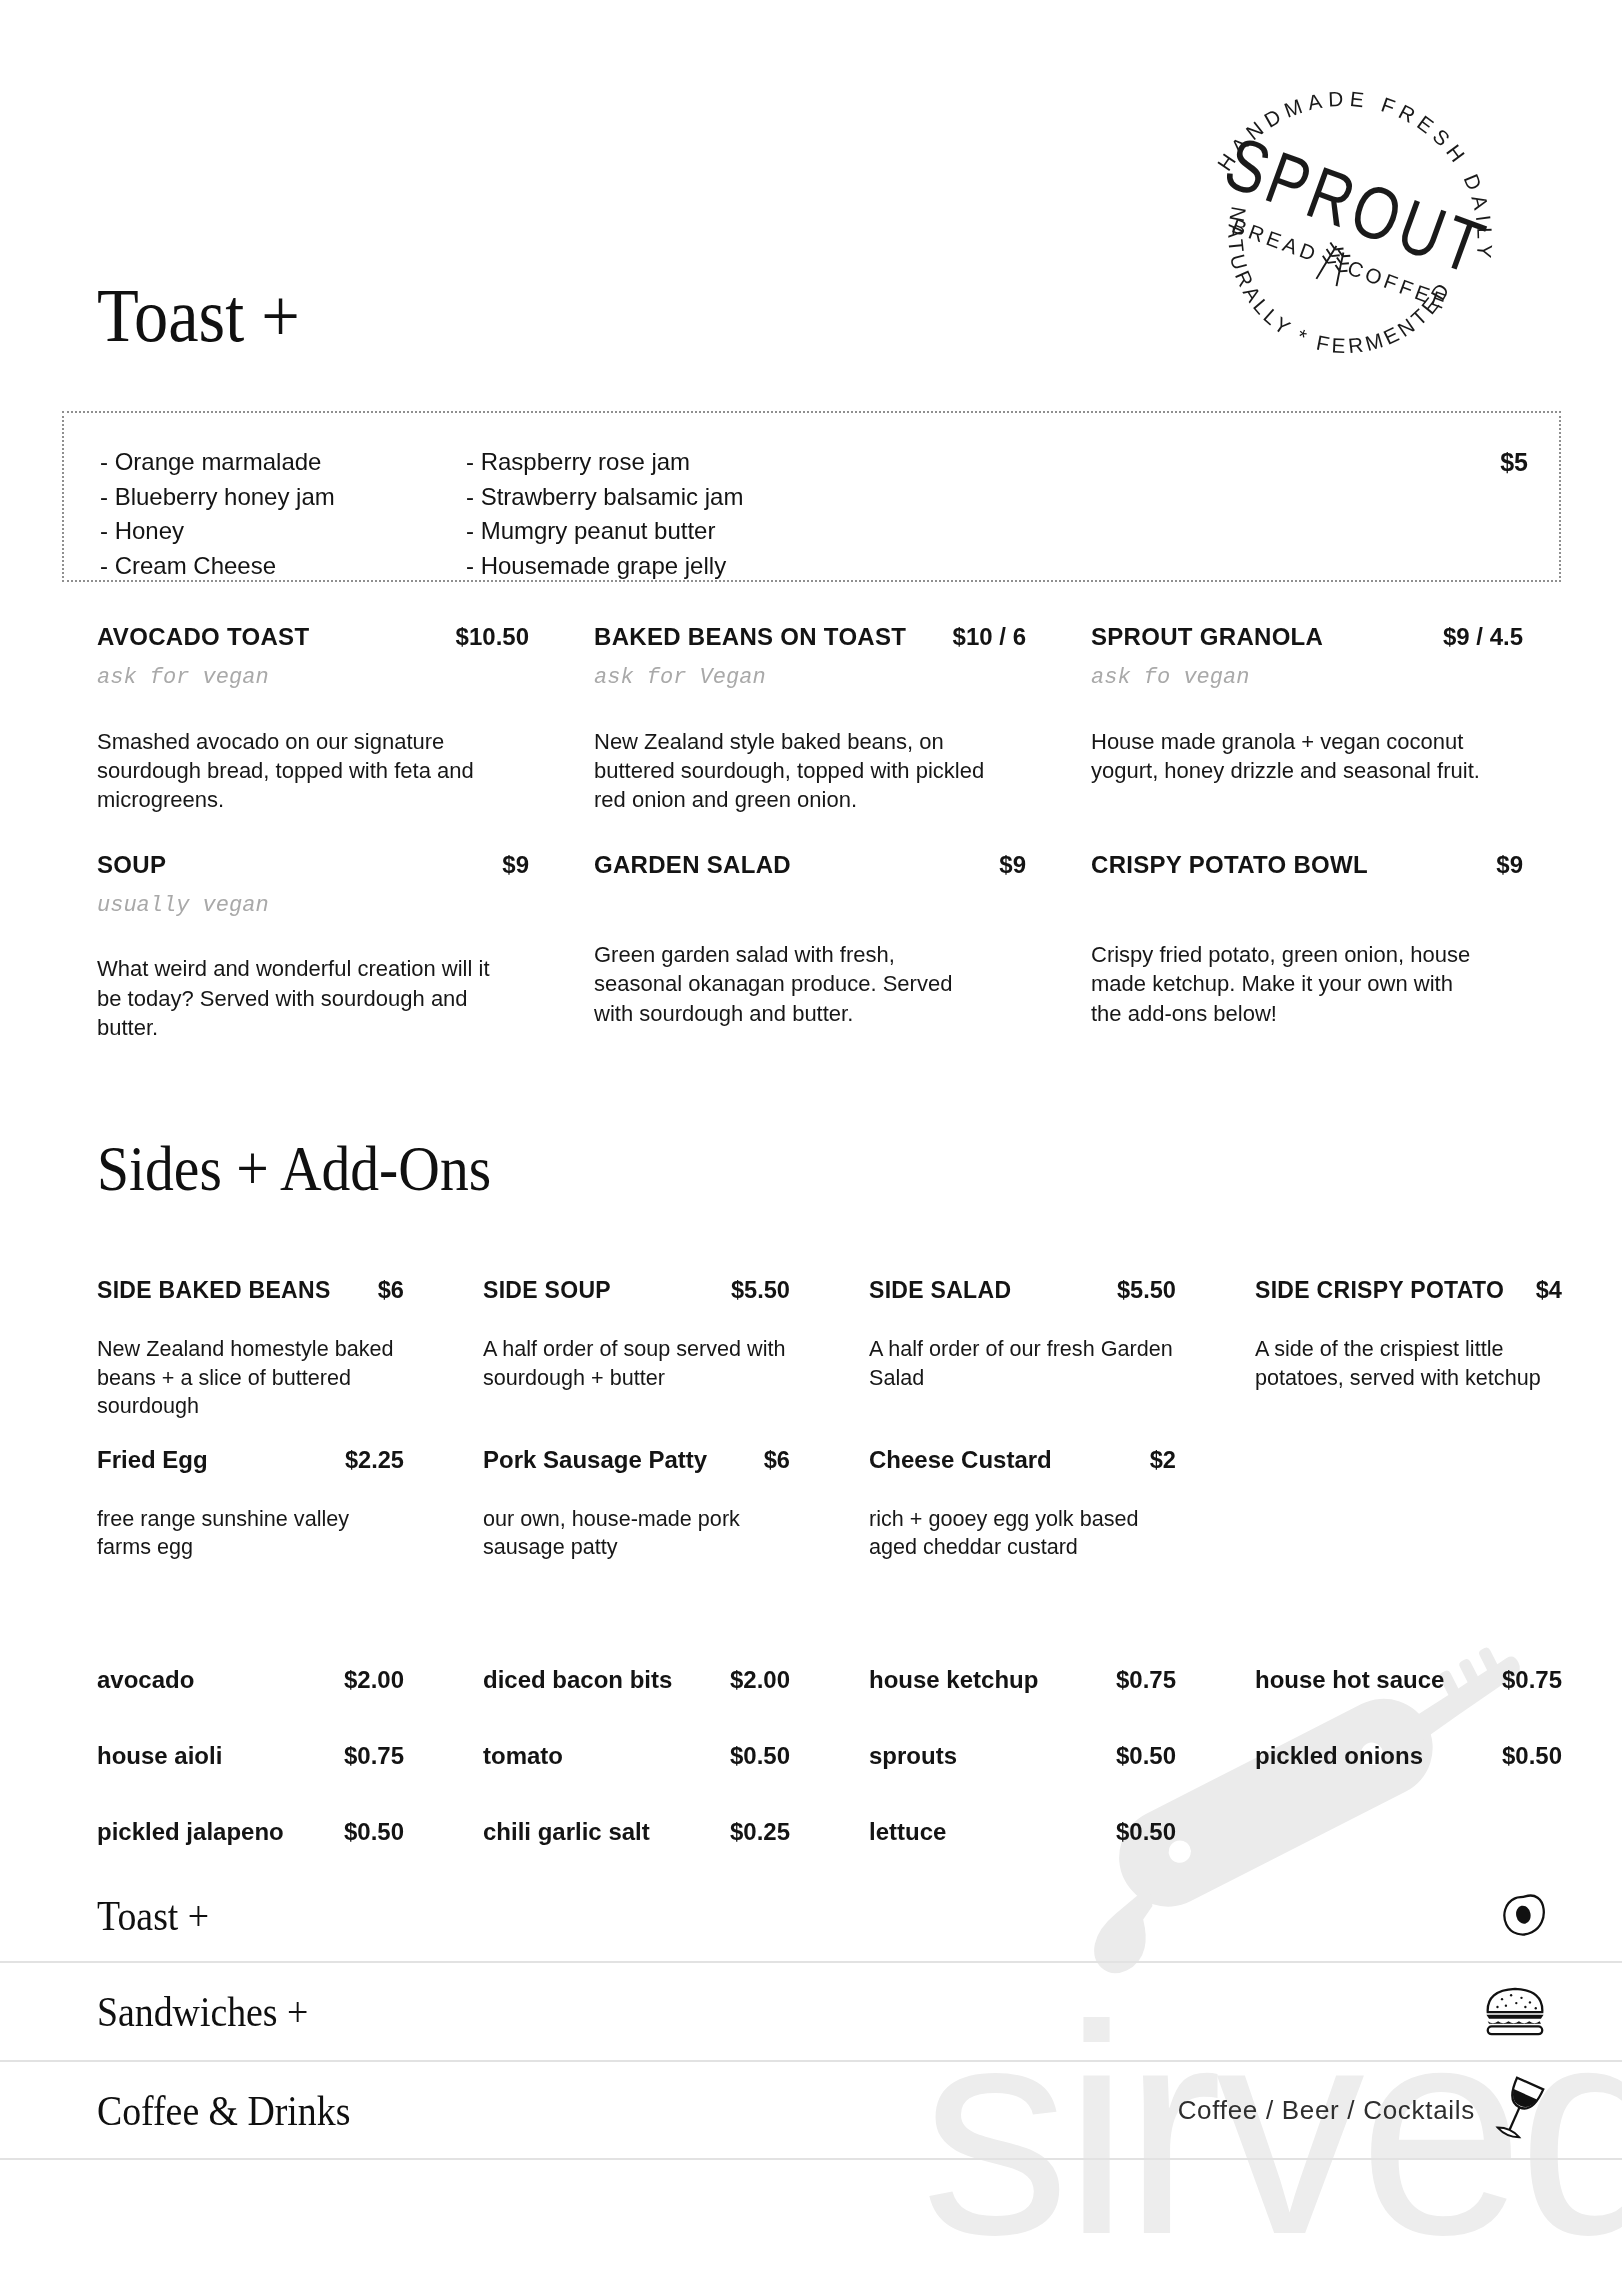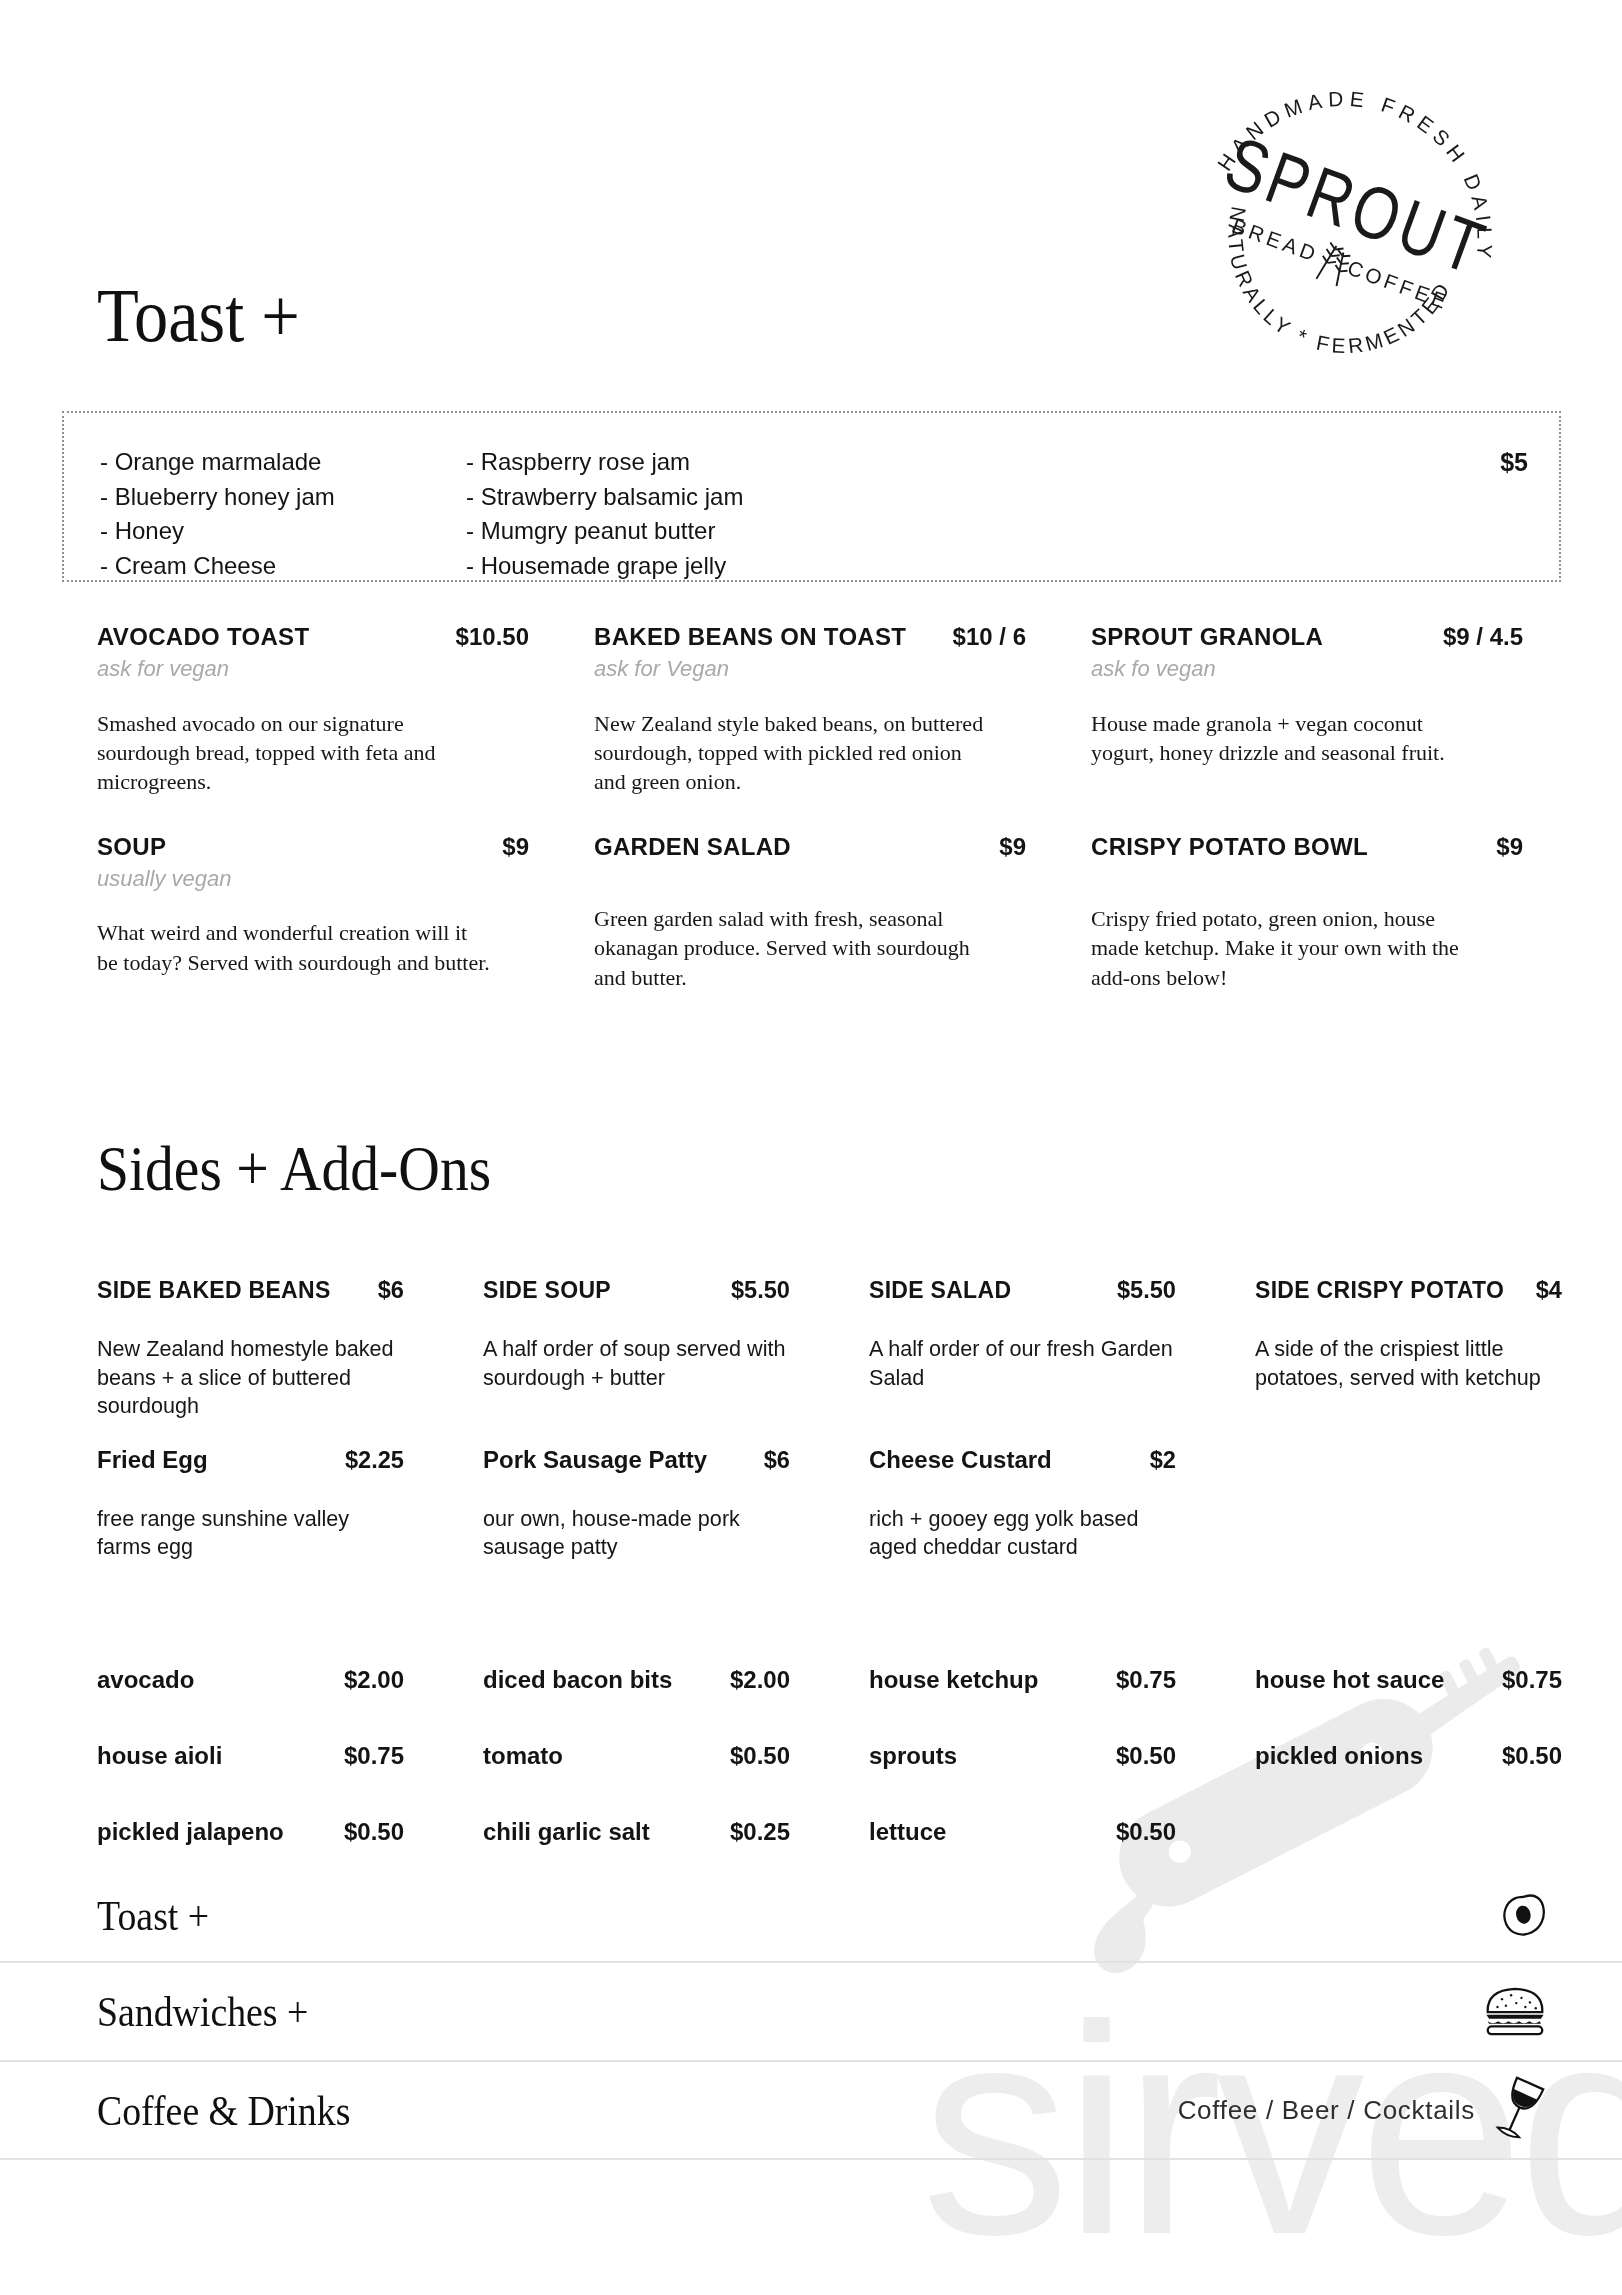--- a/index.html
+++ b/index.html
@@ -39,23 +39,23 @@
   #spreads-2 { width:383px; }
   #box-price { font-size:25px; font-weight:600; margin-left:auto; padding-top:1.3px;}
   
   #items {
     position:absolute; left:97px; top:623px; width:1426px; z-index:2;
     display:grid; grid-template-columns:432px 432px 432px; column-gap:65px; row-gap:36px;
   }
   .mi-head { display:flex; justify-content:space-between; align-items:baseline; }
   .mi-name { font-size:24px; font-weight:700; letter-spacing:0.3px; }
   .mi-price{ font-size:24px; font-weight:600; white-space:nowrap; }
-  .mi-note { font-size:22px; font-style:italic; color:#a9a9a9; margin-top:5px; min-height:27.5px;}
+  .mi-note { font-size:22px; font-style:italic; color:#a9a9a9; margin-top:14px; min-height:27.5px;font-family:Liberation Mono, monospace;}
   .mi-note:empty { min-height:0; height:13px; }
-  .mi-desc { font-size:22px; line-height:1.34; margin-top:25px; width:393px; color:#171717;font-family:Liberation Serif, serif;}
+  .mi-desc { font-size:22px; line-height:1.34; margin-top:34px; width:393px; color:#171717;}
   
   #sides {
     position:absolute; left:97px; top:1277px; width:1465px; z-index:2;
     display:grid; grid-template-columns:307px 307px 307px 307px; column-gap:79px; row-gap:25px;
   }
   .sd-head { display:flex; justify-content:space-between; align-items:baseline; }
   .sd-name { font-size:23px; font-weight:700; letter-spacing:0.3px;}
   .sd-name.mixed { font-size:24px; letter-spacing:0; }
   .sd-price{ font-size:23.6px; font-weight:600; white-space:nowrap;}
   .sd-desc { font-size:21.6px; line-height:1.32; margin-top:31px; color:#171717;}

